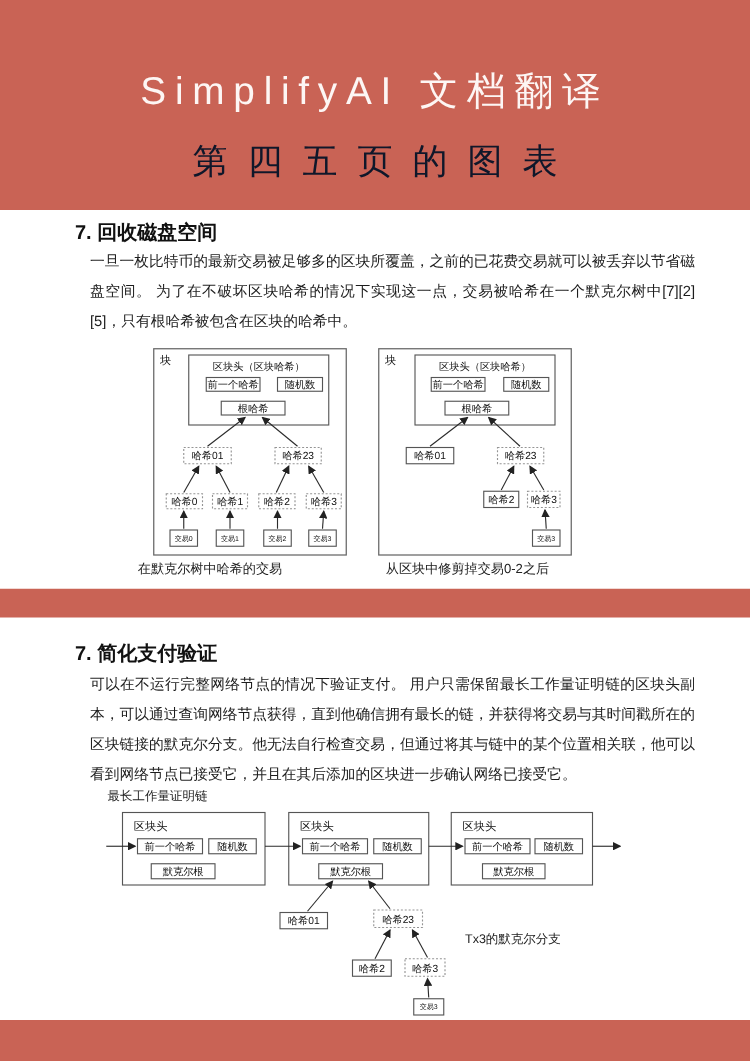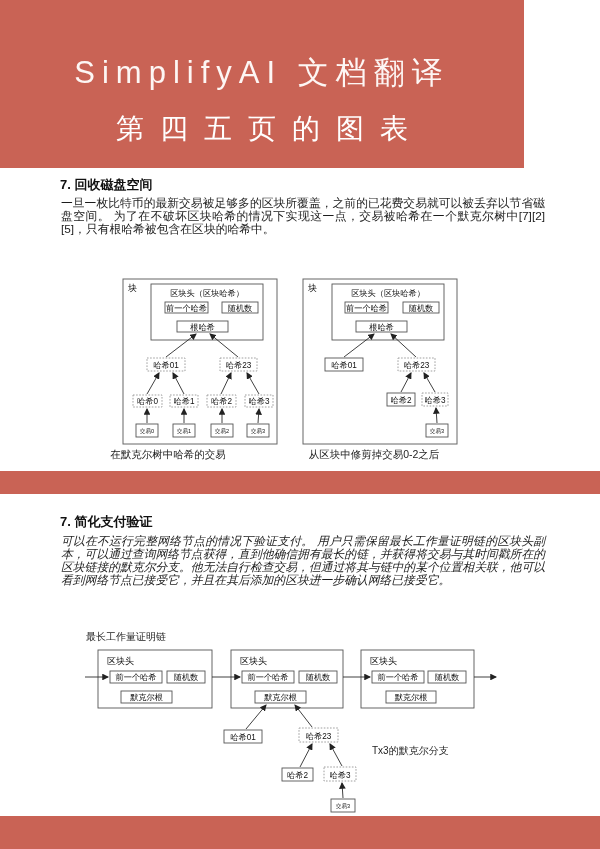--- a/index.html
+++ b/index.html
@@ -4,43 +4,43 @@
 <style>
   * { margin:0; padding:0; box-sizing:border-box; }
   html,body { background:#ffffff; }
   .page {
     position:relative; width:600px; height:849px; margin:0 auto;
     background:#ffffff; overflow:hidden;
     font-family:"Liberation Sans","DejaVu Sans",sans-serif;
     color:#1c1c1c;
   }
   .banner {
-    position:absolute; left:0; top:0; width:524px; height:168px;
+    position:absolute; left:0; top:0; width:600px; height:168px;
     background:var(--accent,#C96355);
   }
   .banner-line1 {
     position:absolute; left:0; top:52px; width:100%;
     text-align:center; color:#fdf6f4; font-size:31px;
     letter-spacing:7px; font-weight:400;
   }
   .banner-line2 {
     position:absolute; left:0; top:110px; width:100%;
-    text-align:center; color:#ffffff; font-size:28px;
+    text-align:center; color:#0f172a; font-size:28px;
     letter-spacing:16px; text-indent:16px; font-weight:400;
   }
-  .sec-title { position:absolute; left:60px; font-size:13px; font-weight:700; color:#111; }
+  .sec-title { position:absolute; left:60px; font-size:16px; font-weight:700; color:#111; }
   .sec-body  {
-    position:absolute; left:61px; width:484px;
-    font-size:11.8px; line-height:13px; color:#1c1c1c;
+    position:absolute; left:72px; width:484px;
+    font-size:11.8px; line-height:24px; color:#1c1c1c;
     text-align:justify;
   }
   #sec7-title { top:176px; }
   #sec7-body  { top:197px; }
   #sec8-title { top:513px; }
-  #sec8-body  { top:535px;font-style:italic; }
+  #sec8-body  { top:535px; }
   .figure-svg { position:absolute; left:0; }
   #fig-merkle { top:268px; }
   #fig-spv    { top:620px; }
   .divider {
     position:absolute; left:0; top:471px; width:600px; height:23px;
     background:var(--accent,#C96355);
   }
   .footerbar {
     position:absolute; left:0; top:816px; width:600px; height:33px;
     background:var(--accent,#C96355);

